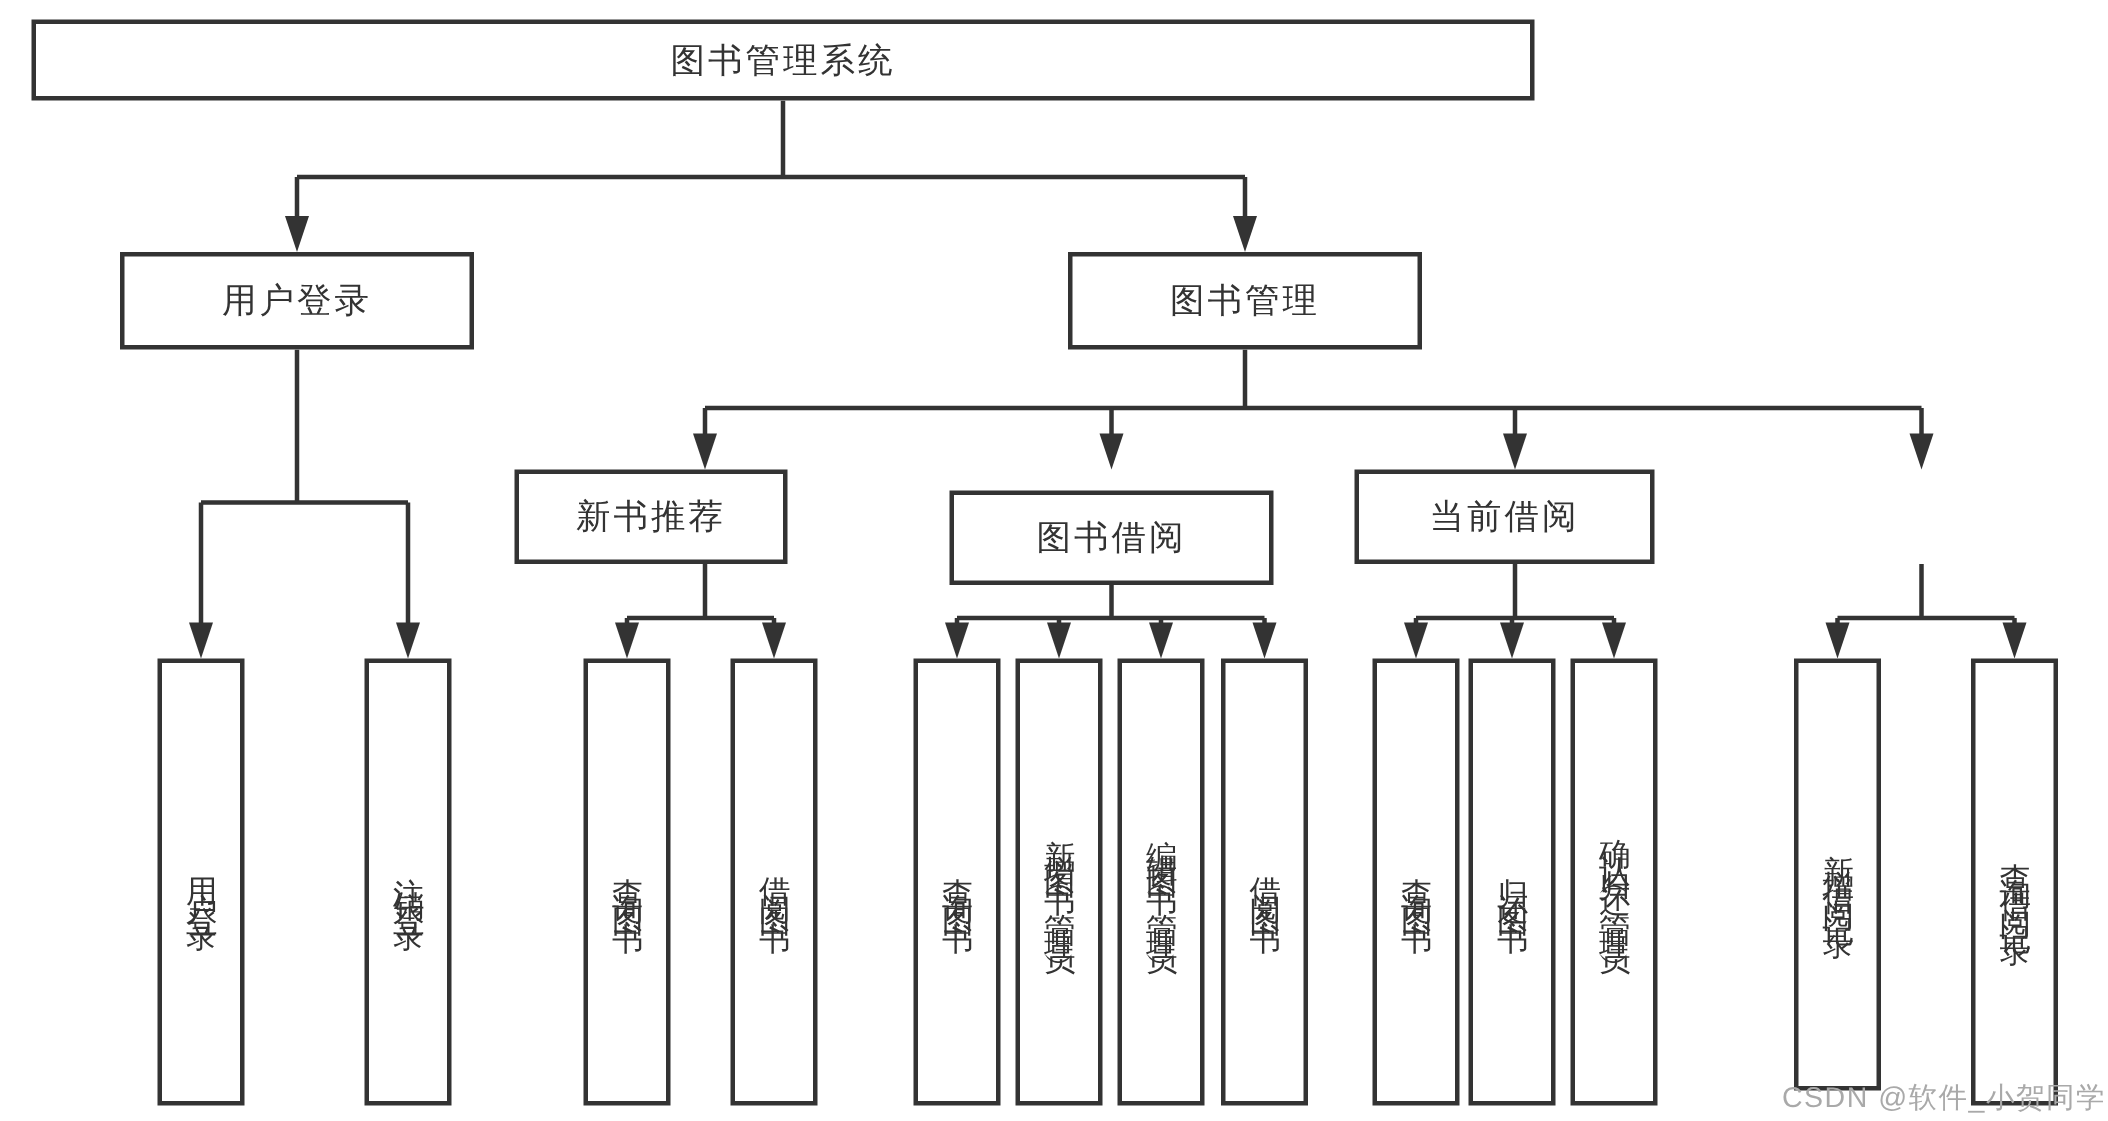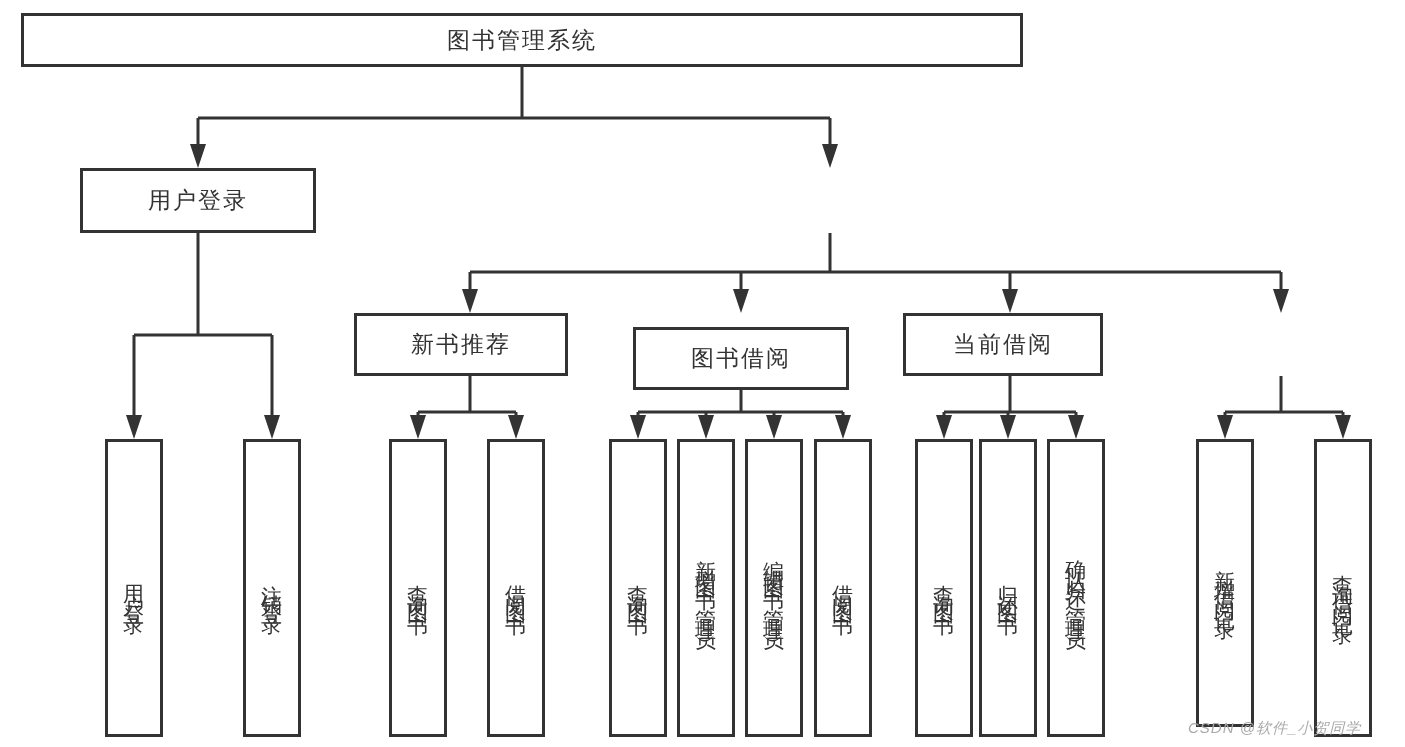--- a/index.html
+++ b/index.html
@@ -36,26 +36,25 @@
     text-orientation:mixed;
     font-size:21px;
     line-height:1;
     letter-spacing:10px;
     color:var(--text);
     white-space:nowrap;
   }
   #watermark{
     position:absolute;
     left:1188px;top:719px;
-    font-size:15px;
+    font-size:19px;
     letter-spacing:1px;
     color:var(--wm);
     white-space:nowrap;
     z-index:5;
-    font-style:italic;
   }
 </style>
 </head>
 <body>
 
 <div id="canvas">
 
   <svg id="connectors" viewBox="0 0 1405 747" xmlns="http://www.w3.org/2000/svg">
     <g stroke="#333333" stroke-width="3" fill="none">
 
@@ -102,22 +101,25 @@
     </g>
   </svg>
 
   <div class="box" style="left:21px;top:13px;width:1002px;height:54px">
     <span class="hlabel">图书管理系统</span>
   </div>
 
   <div class="box" style="left:80px;top:168px;width:236px;height:65px">
     <span class="hlabel">用户登录</span>
   </div>
+  <div class="box" style="left:712px;top:168px;width:236px;height:65px">
+    <span class="hlabel">图书管理</span>
+  </div>
 
-  <div class="box" style="left:354px;top:313px;width:214px;height:63px">
+  <div class="box" style="left:343px;top:313px;width:182px;height:63px">
     <span class="hlabel">新书推荐</span>
   </div>
   <div class="box" style="left:633px;top:327px;width:216px;height:63px">
     <span class="hlabel">图书借阅</span>
   </div>
   <div class="box" style="left:903px;top:313px;width:200px;height:63px">
     <span class="hlabel">当前借阅</span>
   </div>
 
   <div class="box leaf" style="left:105px;top:439px;width:58px;height:298px">

